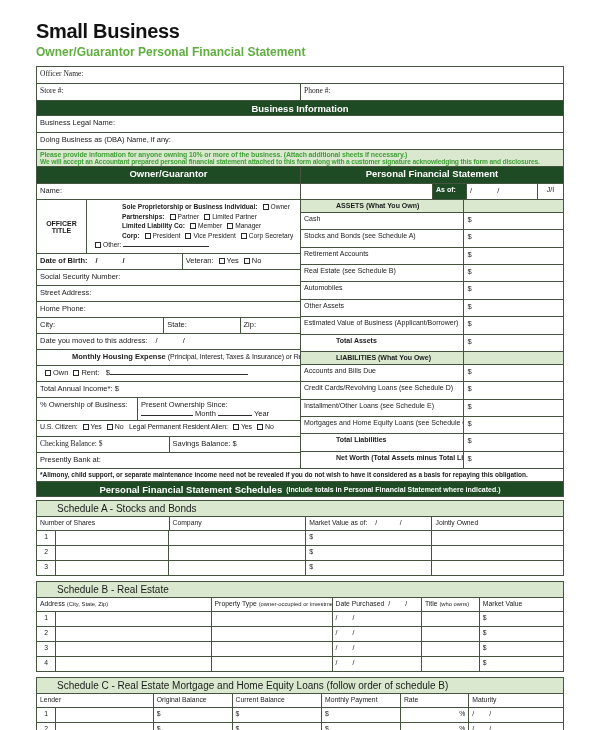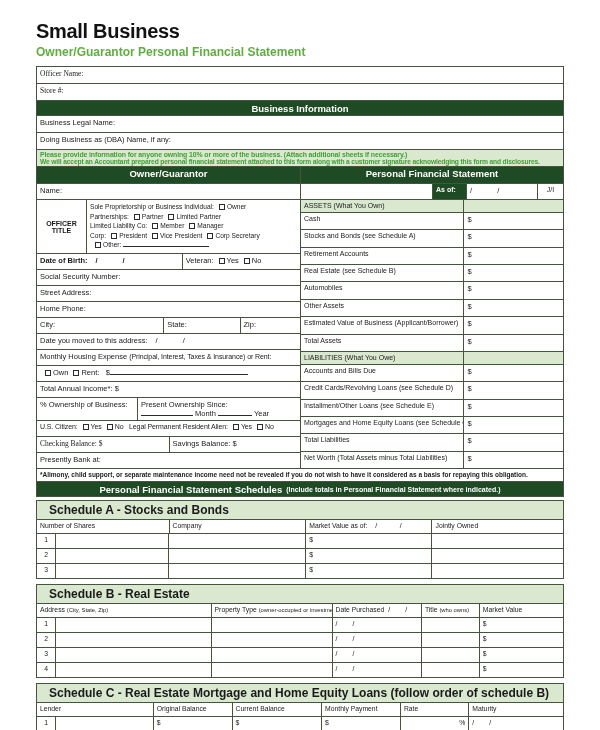--- a/index.html
+++ b/index.html
@@ -15,21 +15,21 @@
   .page { padding: 20px 36px 0 36px; }
   .doc-title { font-size: 20px; font-weight: bold; color: #121212; letter-spacing: -0.3px; }
   .doc-subtitle { font-size: 12px; font-weight: bold; color: var(--accent); margin: 2px 0 7px 0; }
 
   .sect { border: 1px solid var(--bd); }
   .r { display: flex; align-items: stretch; }
   .r + .r { border-top: 1px solid var(--bd); }
   .c { flex: 1 1 auto; padding: 2px 3px; font-size: 7.5px; min-height: 16px; overflow: hidden; white-space: nowrap; }
   .c + .c { border-left: 1px solid var(--bd); }
   .lbl { font-size: 7.5px; }
-  b { font-weight: normal; }
+  b { font-weight: bold; margin-left: 32px; }
 
   .bar { background: var(--dark); color: #fff; font-weight: bold; font-size: 9.5px;
          display: flex; align-items: center; justify-content: center; min-height: 15px; padding: 1px 0; }
   .bar .note { font-weight: bold; font-size: 7px; margin-left: 4px; }
   .lt { background: var(--light); }
 
   .notice { display: block; background: var(--light); padding: 1px 3px; }
   .n1 { color: var(--notice); font-weight: bold; font-size: 6.9px; white-space: nowrap; letter-spacing: -0.1px; }
   .n2 { color: var(--notice); font-weight: bold; font-size: 6.7px; white-space: nowrap; letter-spacing: -0.15px; }
 
@@ -58,21 +58,21 @@
   .val { flex: 1 1 auto; font-size: 7.5px; }
   .asof-blank { flex: 0 0 50%; }
   .asof-dark { flex: 0 0 13%; background: var(--dark); color: #fff; font-weight: bold; font-size: 7px; border-left: 1px solid var(--bd); }
   .asof-sl { flex: 0 0 27%; }
   .asof-ji { flex: 1 1 auto; font-size: 7px; text-align: center; }
 
   .tight { font-size: 7px; letter-spacing: -0.1px; }
   .foot { background: #fff; }
   .foot .c { font-size: 6.5px; font-weight: bold; min-height: 12px; }
 
-  .sched-title { font-size: 12px; font-weight: bold; padding: 2px 12px; min-height: 12px; }
+  .sched-title { font-size: 10px; font-weight: normal; padding: 2px 20px; min-height: 12px; }
   .shc { font-size: 6.8px; min-height: 13px; padding: 2px 3px; }
   .sdc { font-size: 6.8px; min-height: 14px; padding: 2px 3px; }
   .num { flex: 0 0 3.5%; text-align: center; }
   .paren { font-size: 5.8px; }
   .rate-cell { text-align: right; }
   .gap3 { height: 3px; } .gap5 { height: 5px; }
 
   .w50 { flex: 0 0 50%; font-family: Liberation Serif, serif; } .w48 { flex: 0 0 48%; } .w55 { flex: 0 0 55%; font-weight: bold; }
   .w38 { flex: 0 0 38%; } .w29 { flex: 0 0 29%; } .w23 { flex: 0 0 23%; }
   .fa25 { flex: 0 0 25%; } .fa215 { flex: 0 0 21.5%; } .fa26 { flex: 0 0 26%; } .fa24 { flex: 0 0 24%; }
@@ -87,20 +87,21 @@
   <div class="doc-title">Small Business</div>
   <div class="doc-subtitle">Owner/Guarantor Personal Financial Statement</div>
 
   <div class="sect">
 
     <div class="r">
       <div class="c w50"><span class="lbl">Officer Name:</span></div>
     </div>
     <div class="r">
       <div class="c w50"><span class="lbl">Store #:</span></div>
+      <div class="c w50"><span class="lbl">Phone #:</span></div>
     </div>
 
     <div class="r bar">
         <span>Business Information</span>
       </div>
     <div class="r">
       <div class="c"><span class="lbl">Business Legal Name:</span></div>
     </div>
     <div class="r">
       <div class="c"><span class="lbl">Doing Business as (DBA) Name, if any:</span></div>

